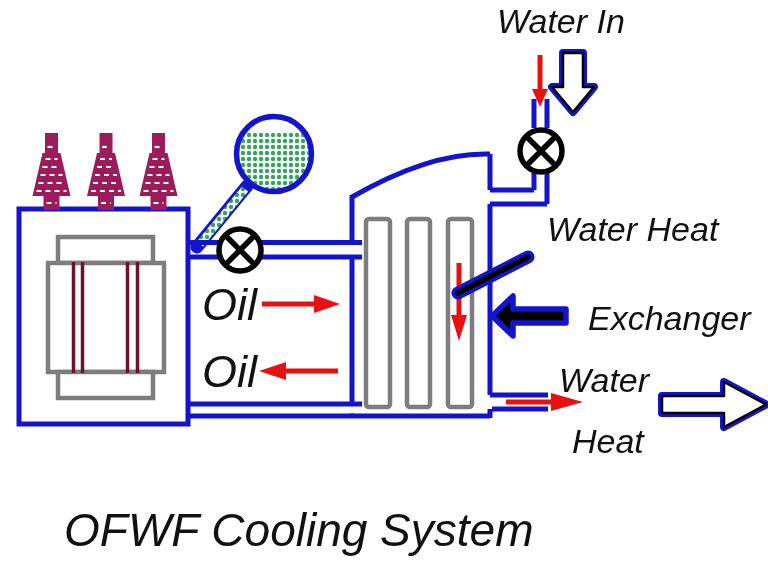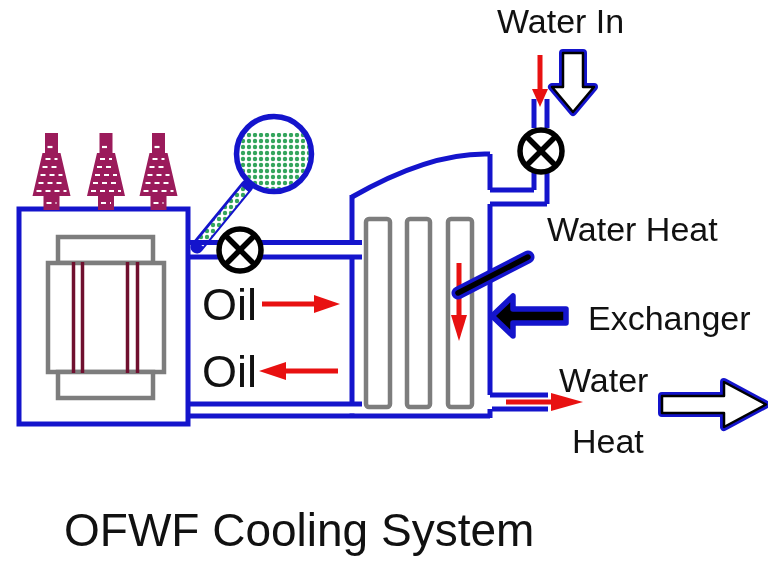--- a/index.html
+++ b/index.html
@@ -6,21 +6,21 @@
     --pipe-blue:#1414cc;
     --arrow-red:#e81111;
     --metal-gray:#7d7d7d;
     --bushing-maroon:#9b1b5b;
     --winding-maroon:#70102f;
     --oil-green:#33a55c;
     --text-black:#111111;
     --background:#ffffff;
   }
   html,body{margin:0;padding:0;background:var(--background);}
-  .stage{position:relative;width:768px;height:556px;background:var(--background);overflow:hidden;}
+  .stage{position:relative;width:768px;height:556px;background:var(--background);overflow:hidden;font-style:italic;}
   svg{display:block;}
   text{font-family:"Liberation Sans","DejaVu Sans",sans-serif;fill:var(--text-black);}
   .lbl{font-size:34px;}
   .lbl-oil{font-size:45px;}
   .lbl-title{font-size:46px;}
   .pipe{stroke:var(--pipe-blue);stroke-width:5;fill:none;}
   .shell{stroke:var(--pipe-blue);stroke-width:5;fill:none;}
   .tank{stroke:var(--pipe-blue);stroke-width:5;fill:#fff;}
   .gray{stroke:var(--metal-gray);stroke-width:4.5;fill:#fff;}
   .winding{stroke:var(--winding-maroon);stroke-width:3.5;}

